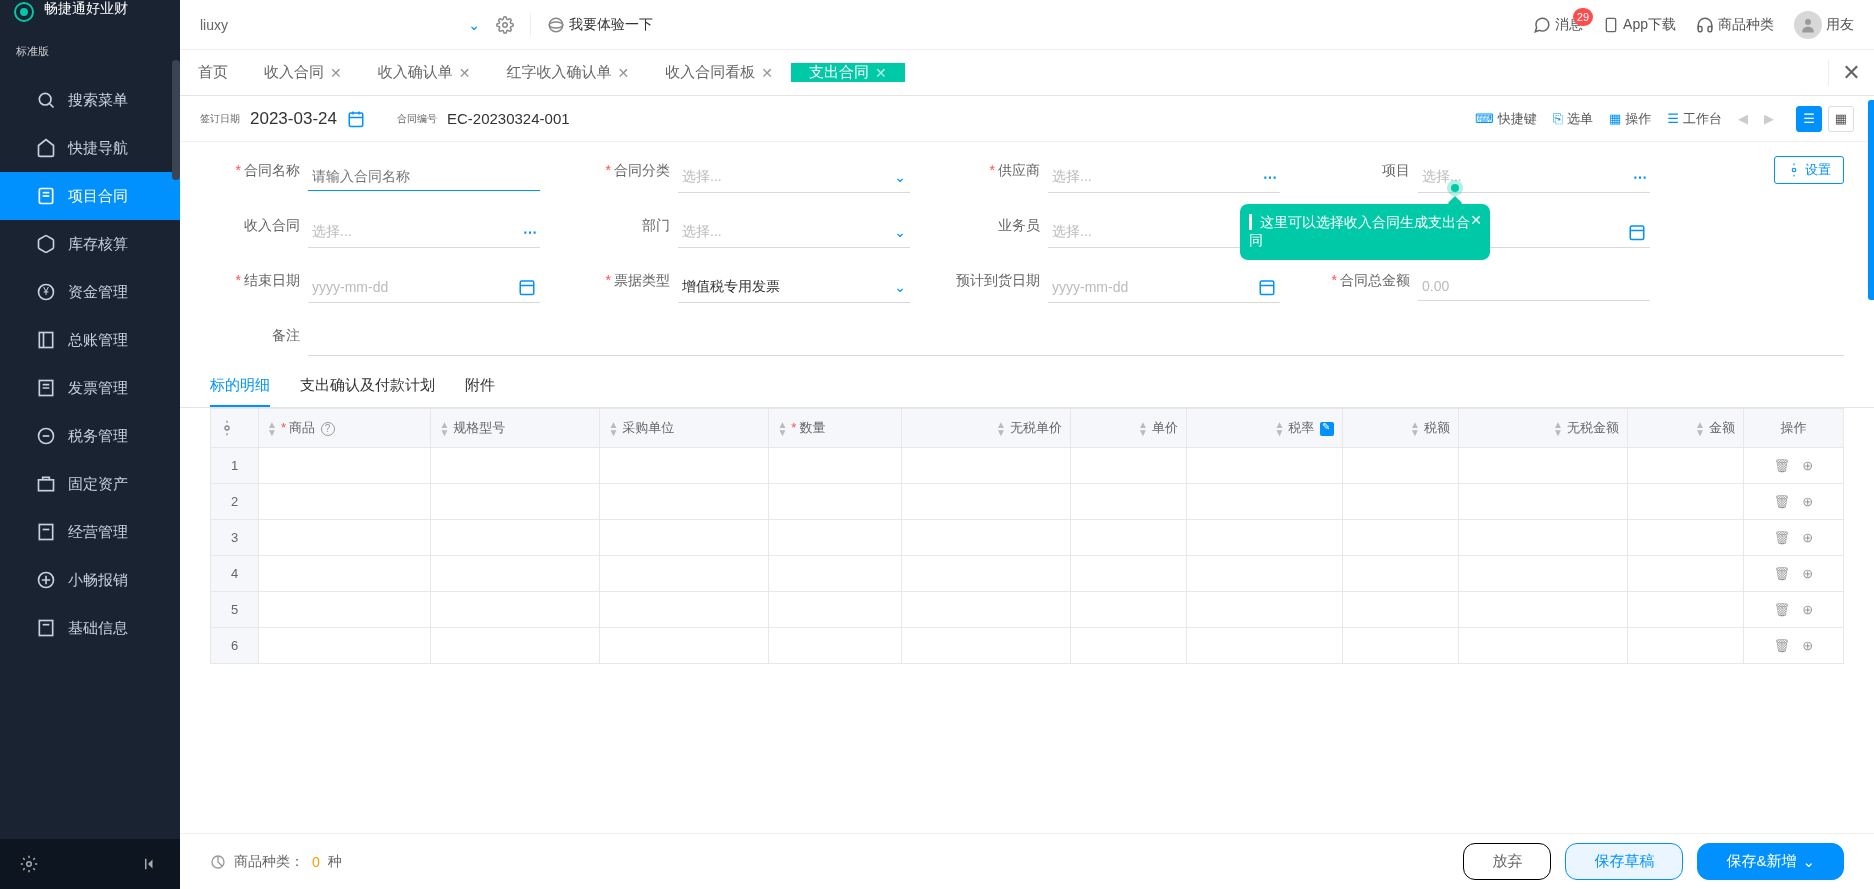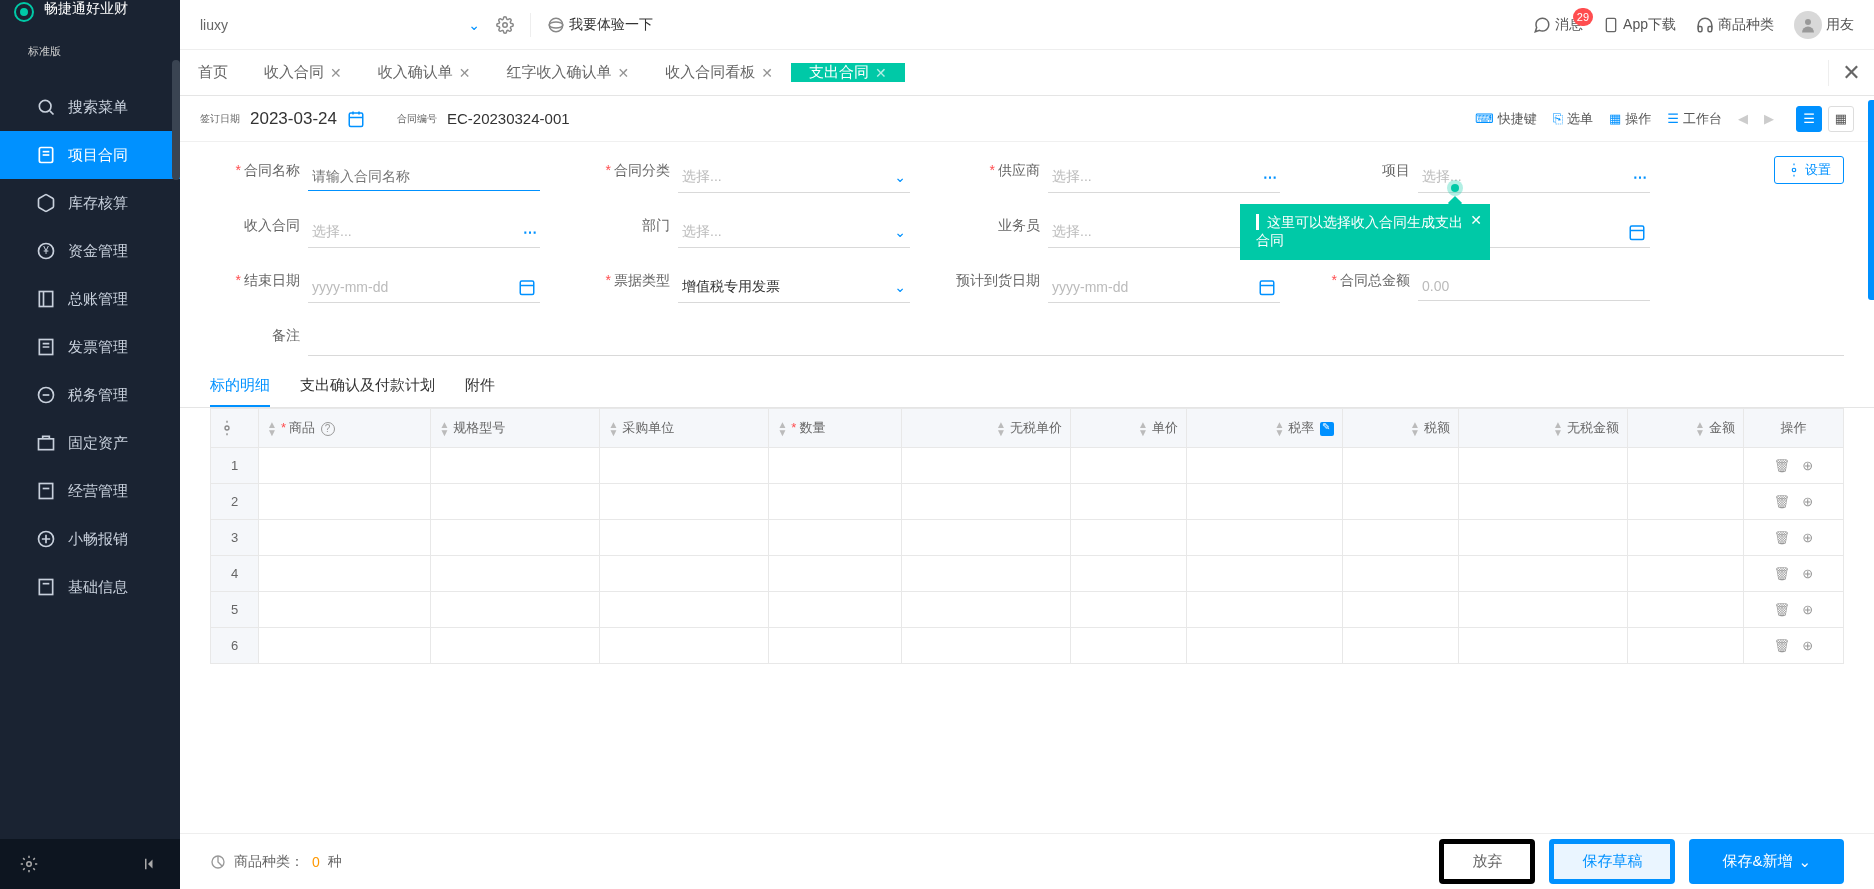--- a/index.html
+++ b/index.html
@@ -2,21 +2,21 @@
 <html><head>
 <meta charset="utf-8">
 <style>
 *{box-sizing:border-box;margin:0;padding:0;font-family:"Microsoft YaHei",Arial,sans-serif}
 body{background:#fff;overflow:hidden;font-size:14px;color:#333}
 .app{display:flex;height:889px;width:1874px}
 .sidebar{width:180px;background:#1a2332;color:#fff;display:flex;flex-direction:column;position:relative}
 .logo{height:50px;display:flex;padding:0 12px;gap:8px}
 .logo-icon{width:24px;height:24px;color:#00c9a7}
 .logo-text{font-size:14px;color:#fff;font-weight:500}
-.sub-badge{font-size:11px;color:#ccc;padding-left:28px;margin-top:-6px;margin-bottom:24px}
+.sub-badge{font-size:11px;color:#ccc;padding-left:16px;margin-top:-6px;margin-bottom:17px}
 .nav{flex:1;overflow-y:auto}
 .nav-item{display:flex;align-items:center;gap:12px;padding:14px 36px;cursor:pointer;color:#c8d0dc;font-size:15px}
 .nav-item.active{background:#0091ff;color:#fff}
 .nav-icon{width:20px;height:20px;flex-shrink:0}
 .sidebar-bottom{height:50px;background:#0d1520;display:flex;align-items:center;justify-content:space-between;padding:0 20px}
 .scrollbar-v{width:8px;background:#3a4452;position:absolute;right:0;top:60px;height:120px;border-radius:4px}
 .main{flex:1;display:flex;flex-direction:column;min-width:0;position:relative}
 .topbar{height:50px;display:flex;align-items:center;padding:16px 20px;border-bottom:1px solid #eee;gap:16px}
 .user-dd{display:flex;align-items:center;gap:8px;color:#666;min-width:280px}
 .chev{color:#0091ff}
@@ -45,21 +45,21 @@
 .field.wide{flex:1}
 .f-label{width:90px;text-align:right;color:#666;font-size:14px}
 .req{color:#ff4d4f;margin-right:3px}
 .f-input{flex:1;border:none;border-bottom:1px solid #d9d9d9;padding:6px 4px;font-size:14px;outline:none;color:#333}
 .f-input.focused{border-color:#0091ff}
 .f-select{flex:1;display:flex;align-items:center;justify-content:space-between;border-bottom:1px solid #d9d9d9;padding:6px 4px;cursor:pointer}
 .f-select .ph{color:#bbb}
 .dd-ic{color:#0091ff}
 .more-ic{color:#0091ff;letter-spacing:-1px;font-weight:bold}
 .settings-btn{position:absolute;right:30px;top:14px;border:1px solid #0091ff;color:#0091ff;background:#fff;padding:4px 12px;border-radius:3px;display:flex;align-items:center;gap:4px;cursor:pointer;font-size:13px}
-.tooltip{position:absolute;background:#00c9a7;color:#fff;padding:10px 16px;border-radius:0;font-size:14px;width:250px;top:62px;left:1060px;z-index:10}
+.tooltip{position:absolute;background:#00c9a7;color:#fff;padding:10px 9px;border-radius:8px;font-size:14px;width:250px;top:62px;left:1060px;z-index:10}
 .tooltip-close{position:absolute;right:8px;top:8px;cursor:pointer}
 .tooltip-arrow{position:absolute;top:-6px;left:210px;width:10px;height:10px;background:#00c9a7;transform:rotate(45deg)}
 .tooltip-dot{position:absolute;top:-20px;left:211px;width:8px;height:8px;border-radius:50%;background:#00c9a7;box-shadow:0 0 0 4px rgba(0,201,167,.3)}
 .sub-tabs{display:flex;gap:30px;padding:0 30px;border-bottom:1px solid #e5e5e5}
 .sub-tab{padding:10px 0;cursor:pointer;font-size:15px;font-weight:500;color:#333;border-bottom:2px solid transparent}
 .sub-tab.active{color:#0091ff;border-color:#0091ff}
 .grid{flex:1;overflow:auto;margin:0 30px;position:relative}
 .grid table{width:100%;border-collapse:collapse;font-size:13px}
 .grid th{background:#f5f7fa;padding:10px 8px;text-align:right;border:1px solid #e8e8e8;color:#666;font-weight:500;white-space:nowrap}
 .grid th:first-child{width:48px;text-align:center}
@@ -69,21 +69,21 @@
 .gear-ic{color:#888}
 .help-ic{display:inline-flex;width:14px;height:14px;border:1px solid #999;border-radius:50%;align-items:center;justify-content:center;font-size:10px;color:#999;margin-left:2px}
 .edit-sq{display:inline-block;width:14px;height:14px;background:#0091ff;border-radius:2px;margin-left:2px;vertical-align:middle;position:relative}
 .edit-sq:after{content:"✎";color:#fff;font-size:10px;position:absolute;left:2px;top:-1px}
 .op-col{width:100px}
 .op-ic{color:#999;cursor:pointer;margin:0 6px}
 .footer{height:56px;display:flex;align-items:center;padding:0 30px;gap:14px;border-top:1px solid #eee;background:#fff}
 .footer-left{display:flex;align-items:center;gap:8px;color:#666;font-size:14px}
 .footer-count{color:#ff9800;font-weight:500}
 .footer-right{margin-left:auto;display:flex;gap:14px}
-.btn{padding:8px 28px;border-radius:4px;font-size:15px;cursor:pointer;border:5px solid #000000;background:#fff;color:#666}
+.btn{padding:8px 28px;border-radius:12px;font-size:15px;cursor:pointer;border:1px solid #000000;background:#fff;color:#666}
 .btn.outline{border-color:#0091ff;color:#0091ff;background:#eaf5ff}
 .btn.primary{background:#0091ff;border-color:#0091ff;color:#fff;display:flex;align-items:center;gap:6px}
 .right-bar{position:absolute;right:0;top:100px;width:6px;height:200px;background:#0091ff;border-radius:3px 0 0 3px}
 svg{display:block}
 .th-left{text-align:left !important}
 .th-center{text-align:center !important}
 </style>
 </head>
 <body>
 
@@ -97,20 +97,26 @@
       <span class="logo-text">畅捷通好业财</span>
     </div>
     <div class="sub-badge">标准版</div>
     <div class="nav" id="nav">
         <div class="nav-item">
           <svg class="nav-icon" viewBox="0 0 24 24" fill="none" stroke="currentColor" stroke-width="2">
             <circle cx="11" cy="11" r="7"></circle>
             <line x1="21" y1="21" x2="16.65" y2="16.65"></line>
           </svg>
           <span>搜索菜单</span>
+        </div>
+        <div class="nav-item">
+          <svg class="nav-icon" viewBox="0 0 24 24" fill="none" stroke="currentColor" stroke-width="2">
+            <path d="M3 9l9-7 9 7v11a2 2 0 01-2 2H5a2 2 0 01-2-2z"></path>
+          </svg>
+          <span>快捷导航</span>
         </div>
         <div class="nav-item active">
           <svg class="nav-icon" viewBox="0 0 24 24" fill="none" stroke="currentColor" stroke-width="2">
             <rect x="4" y="3" width="16" height="18" rx="2"></rect>
             <line x1="8" y1="8" x2="16" y2="8"></line>
             <line x1="8" y1="12" x2="16" y2="12"></line>
           </svg>
           <span>项目合同</span>
         </div>
         <div class="nav-item">

